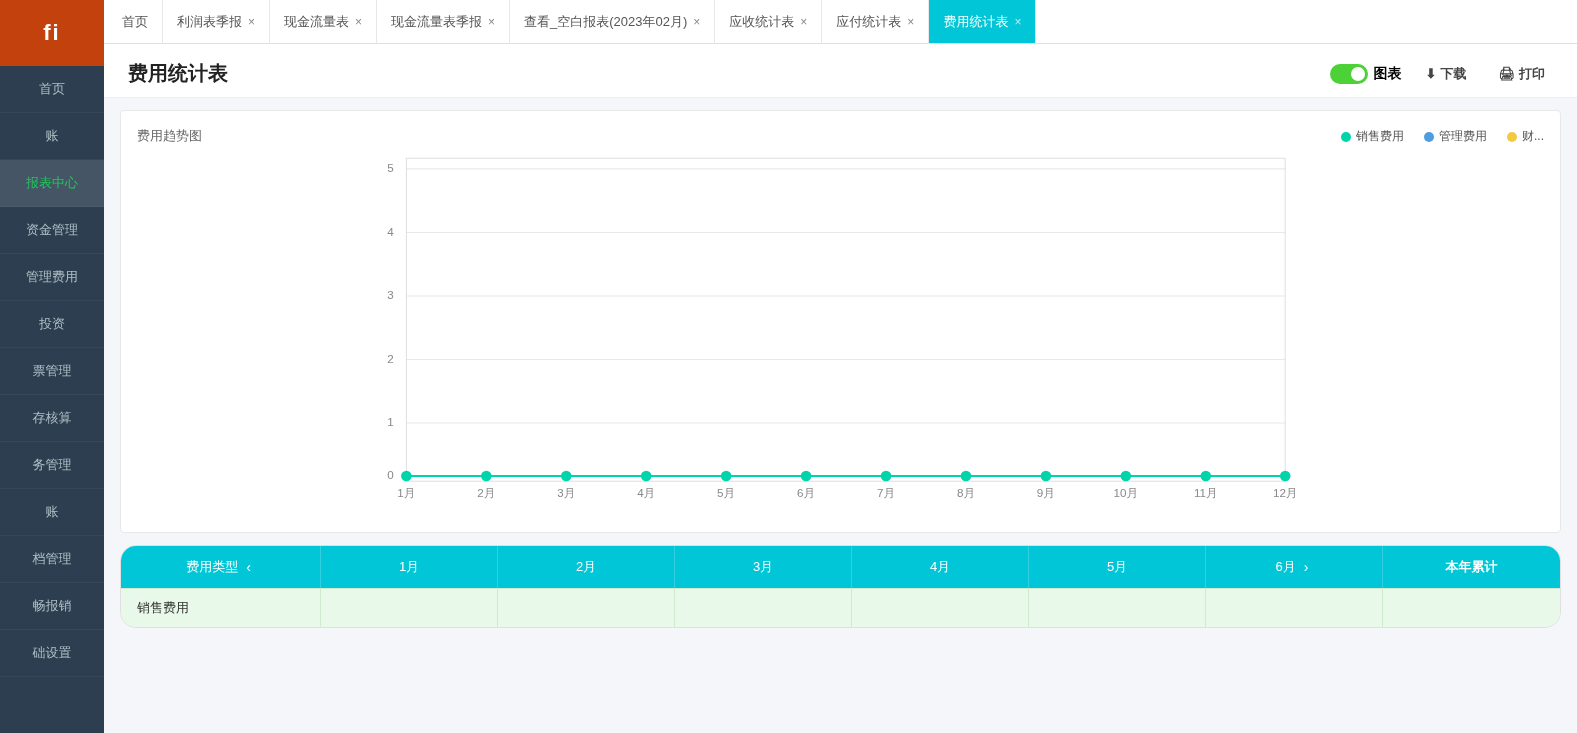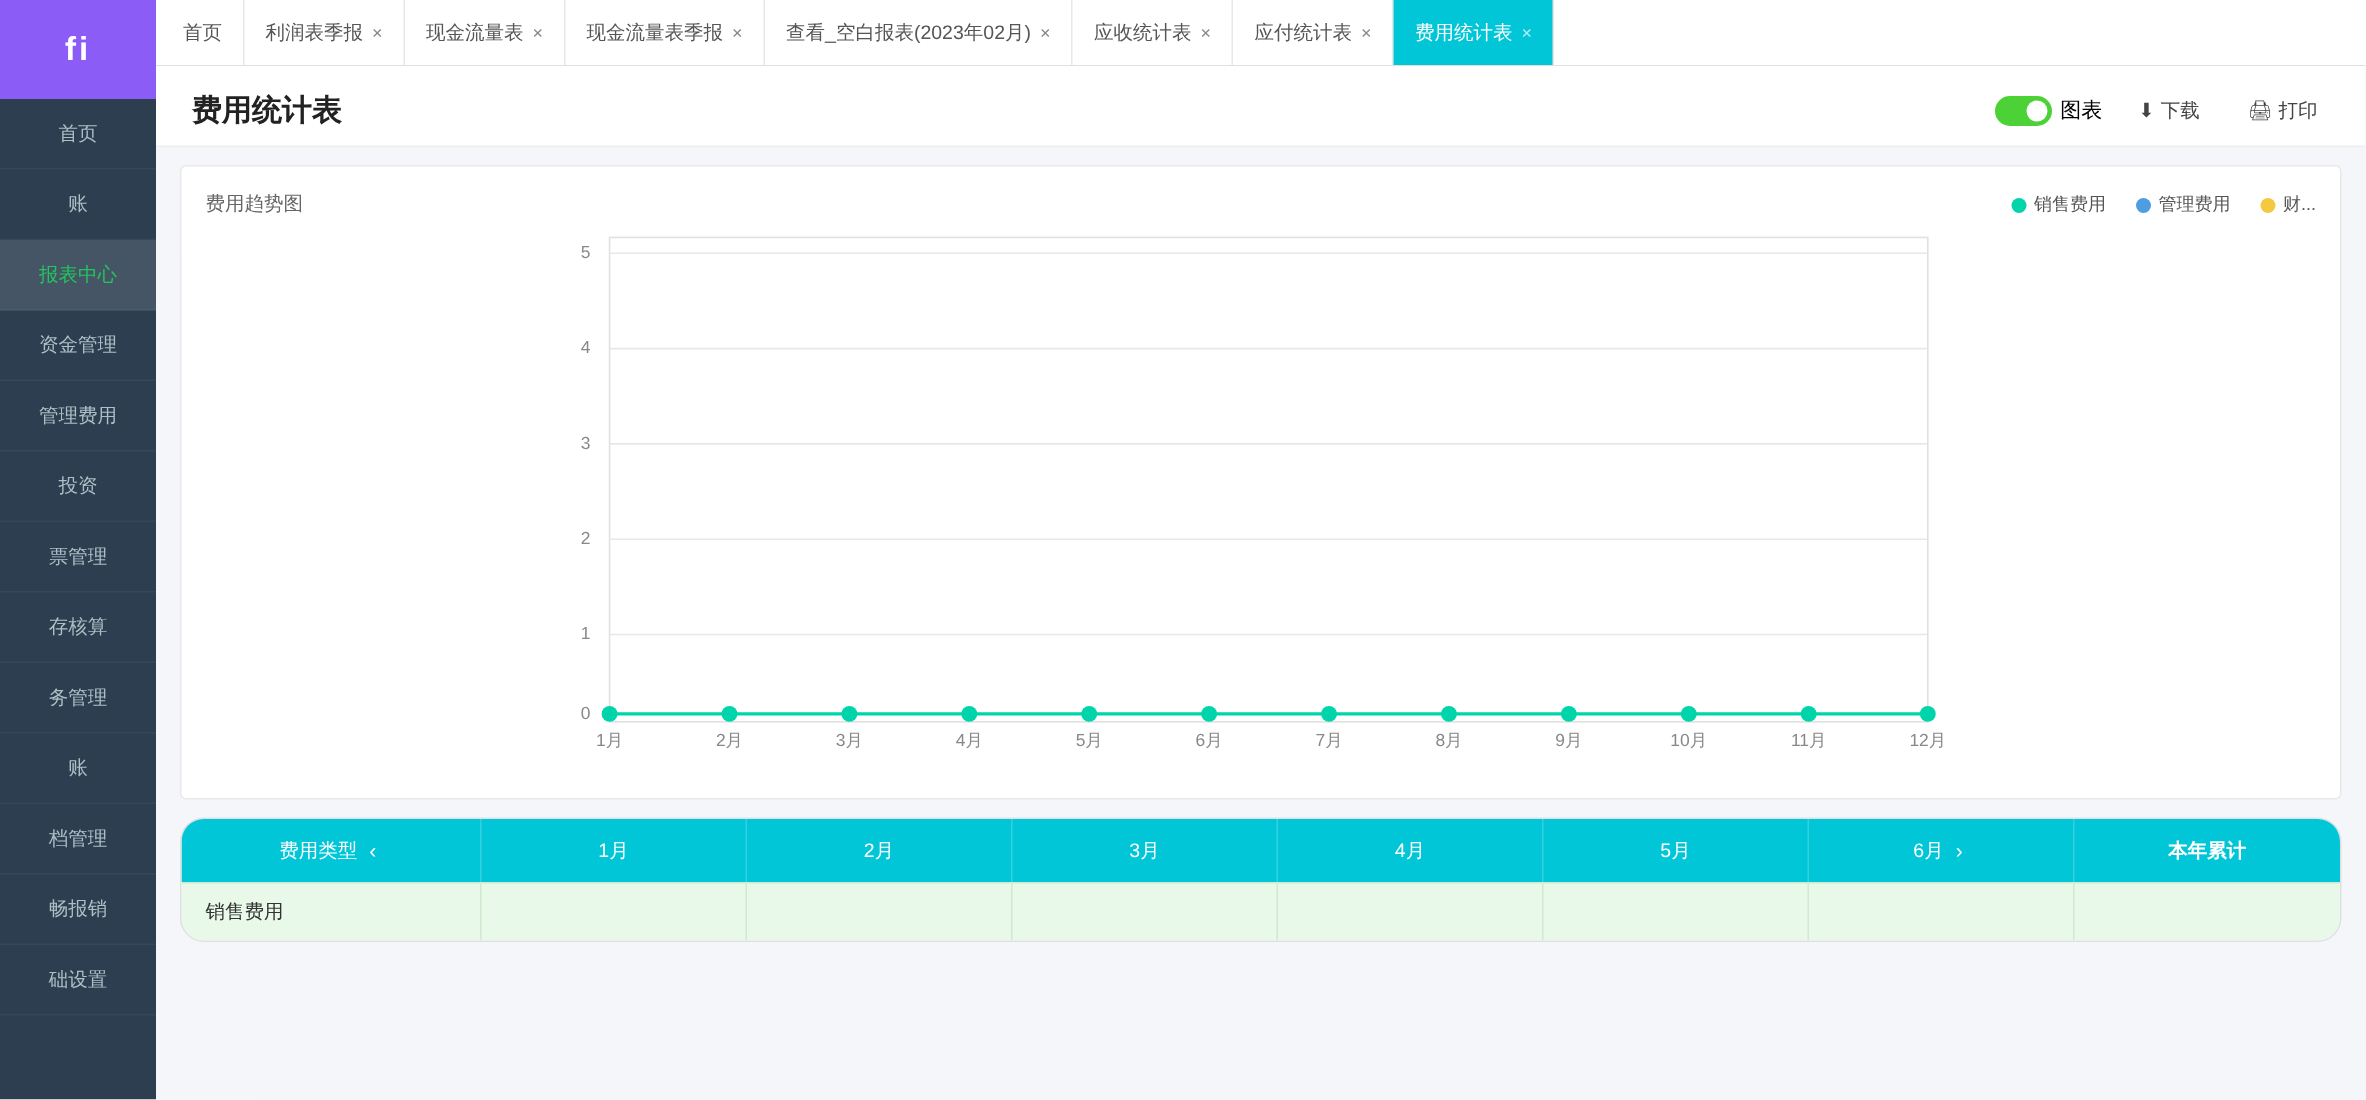--- a/index.html
+++ b/index.html
@@ -10,21 +10,21 @@
       width: 104px;
       background: #2c3e50;
       color: #ccd6e0;
       display: flex;
       flex-direction: column;
       flex-shrink: 0;
       height: 100%;
       overflow: hidden;
     }
     .sidebar-logo {
-      background: #8b5cf6;
+      background: #c2410c;
       height: 66px;
       display: flex;
       align-items: center;
       justify-content: center;
       font-size: 22px;
       font-weight: bold;
       color: white;
       letter-spacing: 2px;
     }
     .sidebar-item {
@@ -103,20 +103,21 @@
     }
     .page-title {
       font-size: 20px;
       font-weight: bold;
       color: #222;
     }
     .header-actions {
       display: flex;
       align-items: center;
       gap: 16px;
+      font-weight: bold;
     }
     .toggle-wrap {
       display: flex;
       align-items: center;
       gap: 6px;
     }
     .toggle-switch {
       width: 38px;
       height: 20px;
       background: #4cd137;

